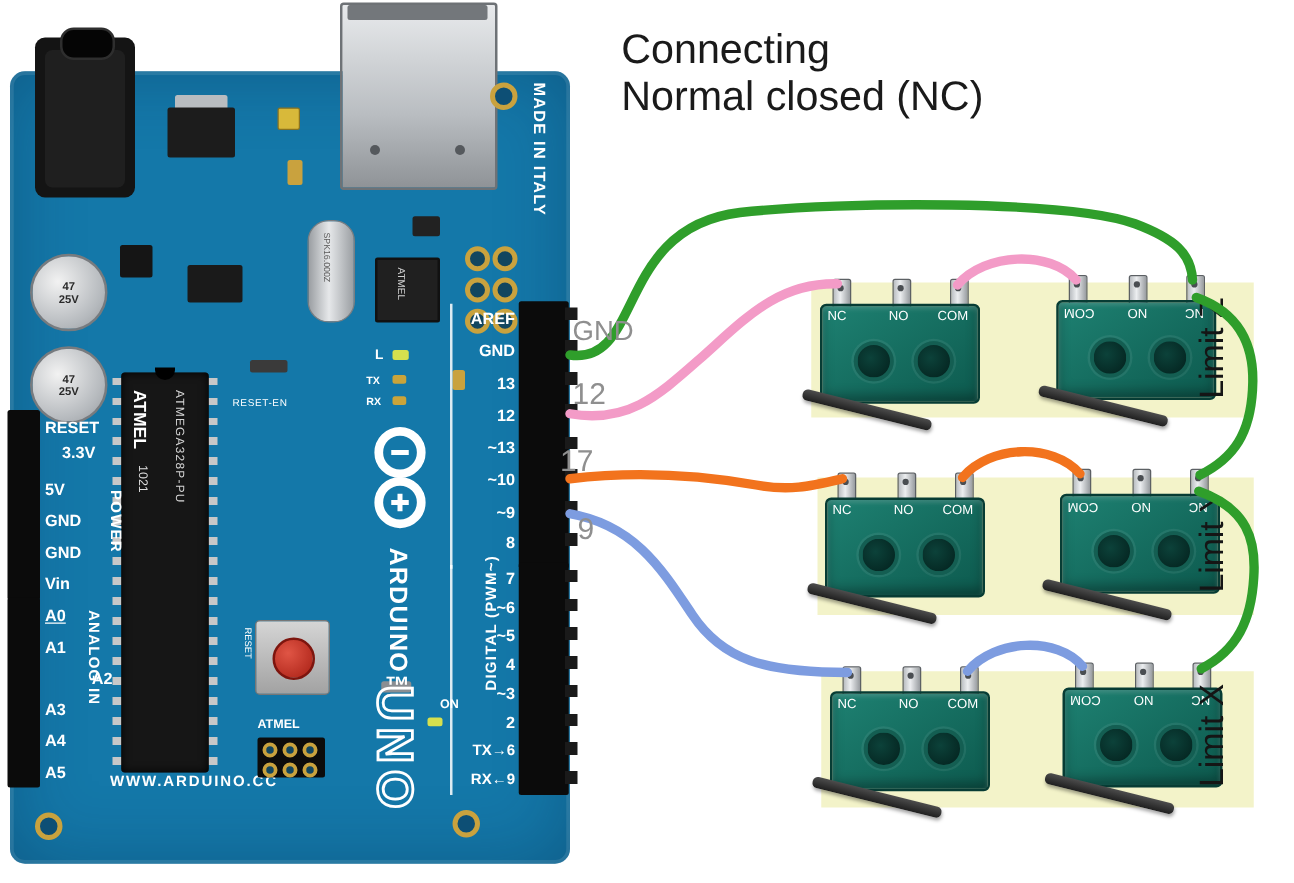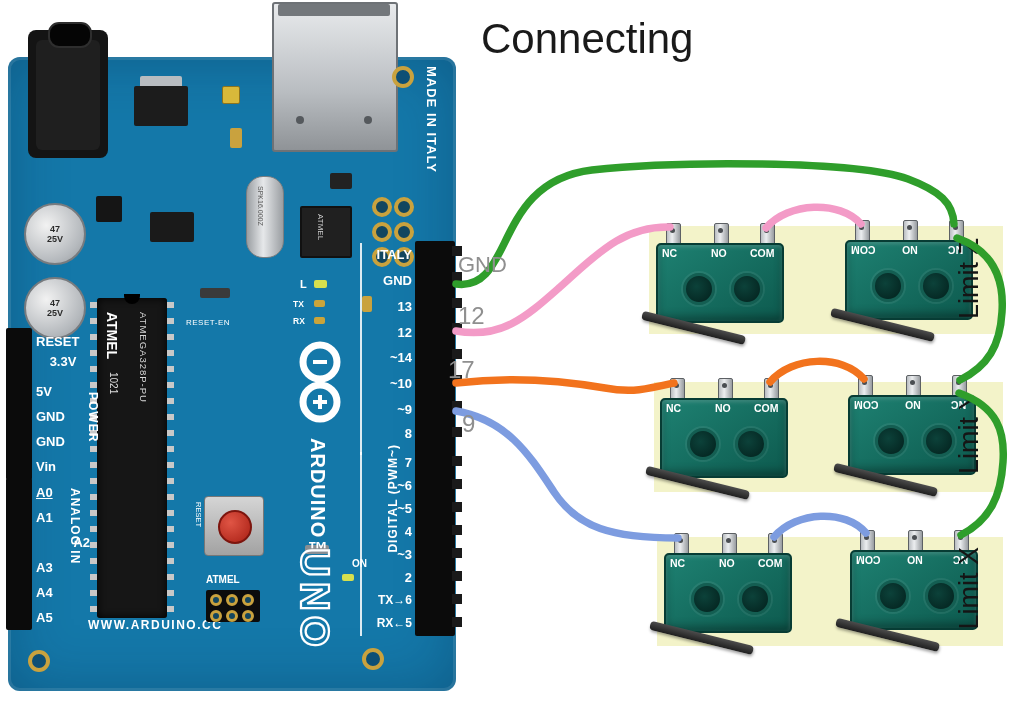--- a/index.html
+++ b/index.html
@@ -1,21 +1,21 @@
 <!DOCTYPE html>
 <html><head>
 <meta charset="utf-8">
 <style>
   html,body { margin:0; padding:0; background:#fff; }
   #scene { position:relative; width:1035px; height:706px; background:#fff;
            font-family:"Liberation Sans", sans-serif; overflow:hidden; }
   .a { position:absolute; }
 
   
-  .title { position:absolute; left:481px; top:20px; font-size:42px; line-height:38px; color:#1a1a1a; }
+  .title { position:absolute; left:497px; top:20px; font-size:33px; line-height:38px; color:#1a1a1a; }
 
   
   #board { position:absolute; left:8px; top:57px; width:448px; height:634px;
            background:#1478a9; border-radius:12px;
            box-shadow: inset 0 0 0 3px rgba(255,255,255,.10), inset 0 0 60px rgba(0,30,60,.30); }
   .vt  { writing-mode:vertical-rl; transform:rotate(180deg); }   
   .vt2 { writing-mode:vertical-rl; }
   .pl  { position:absolute; left:368px; width:44px; text-align:right; color:#fff; font-weight:bold; font-size:13px; }
   .plw { position:absolute; left:360px; width:52px; text-align:right; color:#fff; font-weight:bold; font-size:12px; }
   .pll { position:absolute; left:36px;  width:54px; text-align:left;  color:#fff; font-weight:bold; font-size:13px; }
@@ -40,21 +40,21 @@
            font-size:27px; color:#151515; }
   .sw   { position:absolute; width:128px; height:80px; }
   .tab  { position:absolute; top:-20px; width:13px; height:24px;
           background:linear-gradient(90deg,#b9bdc1,#eceef0 40%,#989ca0);
           border:1px solid #5c6064; border-radius:2px 2px 0 0; }
   .tab::after { content:""; position:absolute; left:3px; top:4px; width:5px; height:5px;
           border-radius:50%; background:#4a4e52; }
   .swbody { position:absolute; inset:0; background:linear-gradient(145deg,#1e8172,#0d5a4e);
           border:2px solid #073c34; border-radius:5px;
           box-shadow: inset 0 2px 4px rgba(255,255,255,.18), inset 0 -5px 9px rgba(0,0,0,.32); }
-  .swlbl { position:absolute; top:2px; color:#fff; font-size:10.5px; font-weight:bold; }
+  .swlbl { position:absolute; top:2px; color:#fff; font-size:10.5px; font-weight:normal; }
   .mirror .swlbl { transform:rotate(180deg); }
   .hole { position:absolute; top:28px; width:26px; height:26px; border-radius:50%;
           background:radial-gradient(circle at 40% 40%, #0c423a, #03201c);
           border:3px solid #145e52; box-shadow:0 0 0 2px rgba(255,255,255,.07); }
   .lever { position:absolute; left:-14px; top:69px; width:106px; height:9px;
           background:linear-gradient(180deg,#4d4d4d,#1f1f1f); border-radius:4px;
           transform:rotate(14deg); transform-origin:6px 50%;
           box-shadow:1px 2px 3px rgba(0,0,0,.35); }
 
   .cap { position:absolute; width:58px; height:58px; border-radius:50%;
@@ -65,20 +65,21 @@
   .uno { writing-mode:vertical-rl; font-weight:bold; font-size:40px; letter-spacing:5px;
          color:transparent; -webkit-text-stroke:2.2px #ffffff; }
 </style>
 </head>
 <body>
 
 <div id="scene">
 
   <div class="title">
     <div>Connecting</div>
+    <div>Normal closed (NC)</div>
   </div>
 
   <div id="board"></div>
 
   <div class="a" style="left:28px;top:30px;width:80px;height:128px;background:#141414;border-radius:8px;"></div>
   <div class="a" style="left:36px;top:40px;width:64px;height:110px;background:#1f1f1f;border-radius:6px;"></div>
   <div class="a" style="left:48px;top:22px;width:40px;height:22px;background:#050505;border:2px solid #2e2e2e;border-radius:11px;"></div>
 
   <div class="a" style="left:272px;top:2px;width:122px;height:146px;border-radius:3px;border:2px solid #6e7276;
               background:linear-gradient(180deg,#e8eaec,#b9bdc1 60%,#8f9397);"></div>
@@ -171,37 +172,37 @@
   <div class="a" style="left:352px;top:558px;font-size:10px;font-weight:bold;color:#fff;">ON</div>
   <div class="smd" style="left:342px;top:574px;width:12px;height:7px;background:#d6e04e;"></div>
 
   <div class="hdr" style="left:415px;top:241px;width:40px;height:214px;"></div>
   <div class="pins" style="left:452px;top:246px;height:206px;background:repeating-linear-gradient(180deg,#1a1a1a 0 10px,rgba(0,0,0,0) 10px 25.8px);"></div>
   <div class="hdr" style="left:415px;top:450px;width:40px;height:186px;"></div>
   <div class="pins" style="left:452px;top:456px;height:176px;background:repeating-linear-gradient(180deg,#1a1a1a 0 10px,rgba(0,0,0,0) 10px 23px);"></div>
   <div class="silk" style="left:360px;top:243px;width:2px;height:212px;"></div>
   <div class="silk" style="left:360px;top:452px;width:2px;height:184px;"></div>
 
-  <span class="pl" style="top:247px;">ITALY</span>
+  <span class="pl" style="top:247px;">AREF</span>
   <span class="pl" style="top:273px;">GND</span>
   <span class="pl" style="top:299px;">13</span>
   <span class="pl" style="top:325px;">12</span>
-  <span class="pl" style="top:350px;">~14</span>
+  <span class="pl" style="top:350px;">~13</span>
   <span class="pl" style="top:376px;">~10</span>
   <span class="pl" style="top:402px;">~9</span>
   <span class="pl" style="top:426px;">8</span>
 
   <span class="pl" style="top:455px;">7</span>
   <span class="pl" style="top:478px;">~6</span>
   <span class="pl" style="top:501px;">~5</span>
   <span class="pl" style="top:524px;">4</span>
   <span class="pl" style="top:547px;">~3</span>
   <span class="pl" style="top:570px;">2</span>
   <span class="plw" style="top:593px;">TX→6</span>
-  <span class="plw" style="top:616px;">RX←5</span>
+  <span class="plw" style="top:616px;">RX←9</span>
 
   <div class="a vt" style="left:386px;top:444px;font-size:12px;font-weight:bold;color:#fff;letter-spacing:1px;">DIGITAL (PWM~)</div>
 
   <div class="hdr" style="left:6px;top:328px;width:26px;height:152px;"></div>
   <span class="pll" style="top:334px;">RESET</span>
   <span class="pll" style="top:354px;text-align:center;">3.3V</span>
   <span class="pll" style="top:384px;">5V</span>
   <span class="pll" style="top:409px;">GND</span>
   <span class="pll" style="top:434px;">GND</span>
   <span class="pll" style="top:459px;">Vin</span>

